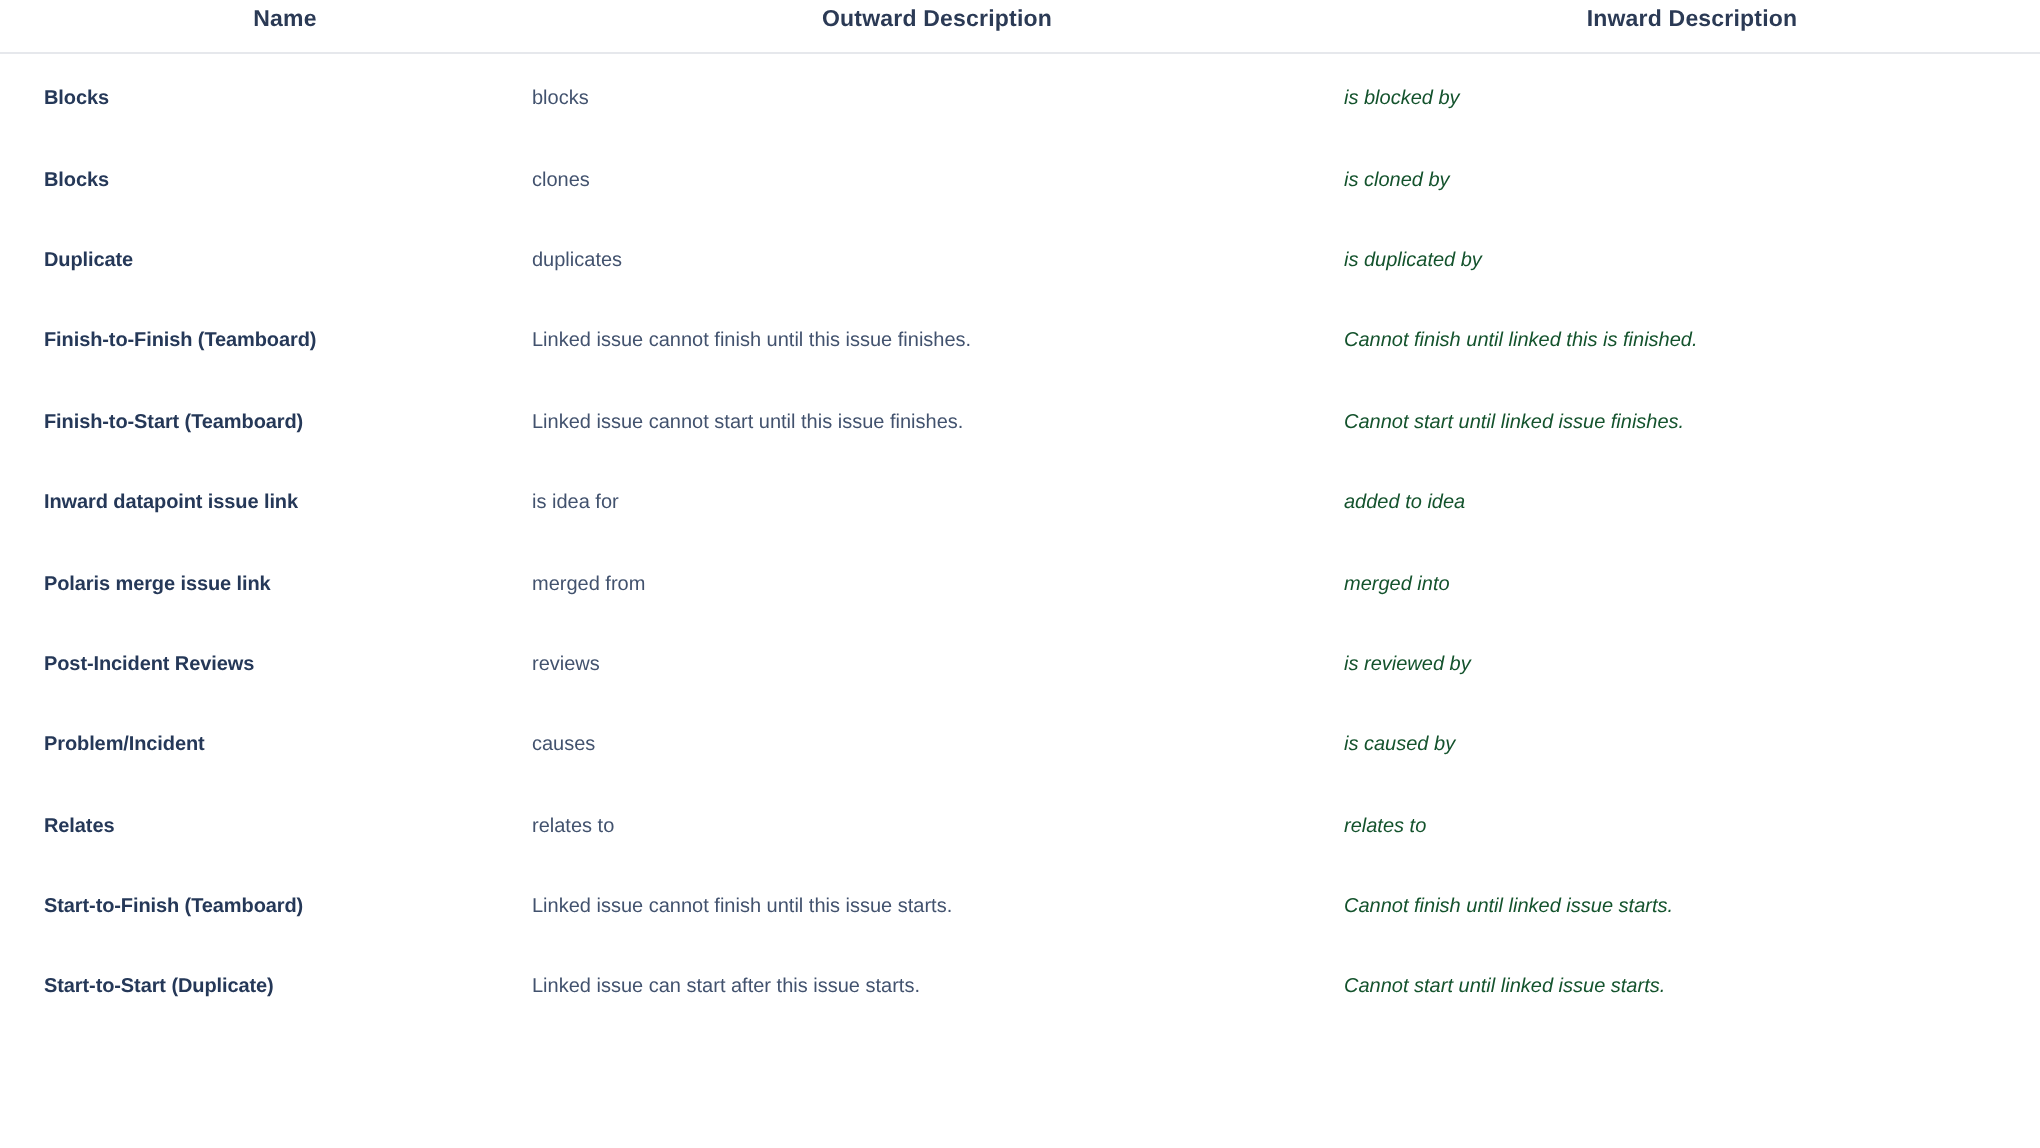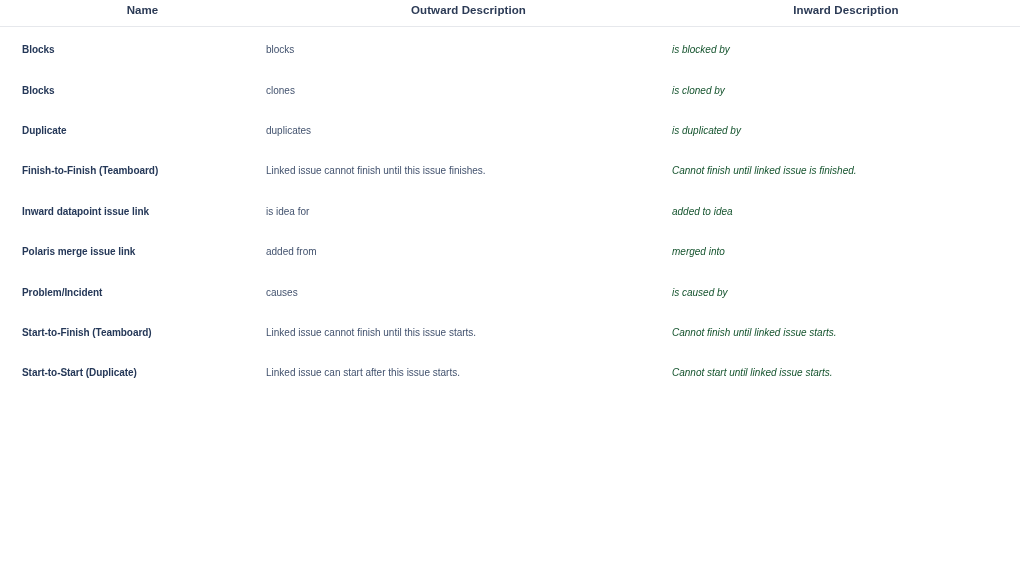--- a/index.html
+++ b/index.html
@@ -103,36 +103,51 @@
       <td class="cell-inward">is cloned by</td>
     </tr>
     <tr>
       <td class="cell-name">Duplicate</td>
       <td class="cell-outward">duplicates</td>
       <td class="cell-inward">is duplicated by</td>
     </tr>
     <tr>
       <td class="cell-name">Finish-to-Finish (Teamboard)</td>
       <td class="cell-outward">Linked issue cannot finish until this issue finishes.</td>
-      <td class="cell-inward">Cannot finish until linked issue is finished.</td>
+      <td class="cell-inward">Cannot finish until linked this is finished.</td>
+    </tr>
+    <tr>
+      <td class="cell-name">Finish-to-Start (Teamboard)</td>
+      <td class="cell-outward">Linked issue cannot start until this issue finishes.</td>
+      <td class="cell-inward">Cannot start until linked issue finishes.</td>
     </tr>
     <tr>
       <td class="cell-name">Inward datapoint issue link</td>
       <td class="cell-outward">is idea for</td>
       <td class="cell-inward">added to idea</td>
     </tr>
     <tr>
       <td class="cell-name">Polaris merge issue link</td>
-      <td class="cell-outward">added from</td>
+      <td class="cell-outward">merged from</td>
       <td class="cell-inward">merged into</td>
+    </tr>
+    <tr>
+      <td class="cell-name">Post-Incident Reviews</td>
+      <td class="cell-outward">reviews</td>
+      <td class="cell-inward">is reviewed by</td>
     </tr>
     <tr>
       <td class="cell-name">Problem/Incident</td>
       <td class="cell-outward">causes</td>
       <td class="cell-inward">is caused by</td>
+    </tr>
+    <tr>
+      <td class="cell-name">Relates</td>
+      <td class="cell-outward">relates to</td>
+      <td class="cell-inward">relates to</td>
     </tr>
     <tr>
       <td class="cell-name">Start-to-Finish (Teamboard)</td>
       <td class="cell-outward">Linked issue cannot finish until this issue starts.</td>
       <td class="cell-inward">Cannot finish until linked issue starts.</td>
     </tr>
     <tr>
       <td class="cell-name">Start-to-Start (Duplicate)</td>
       <td class="cell-outward">Linked issue can start after this issue starts.</td>
       <td class="cell-inward">Cannot start until linked issue starts.</td>

